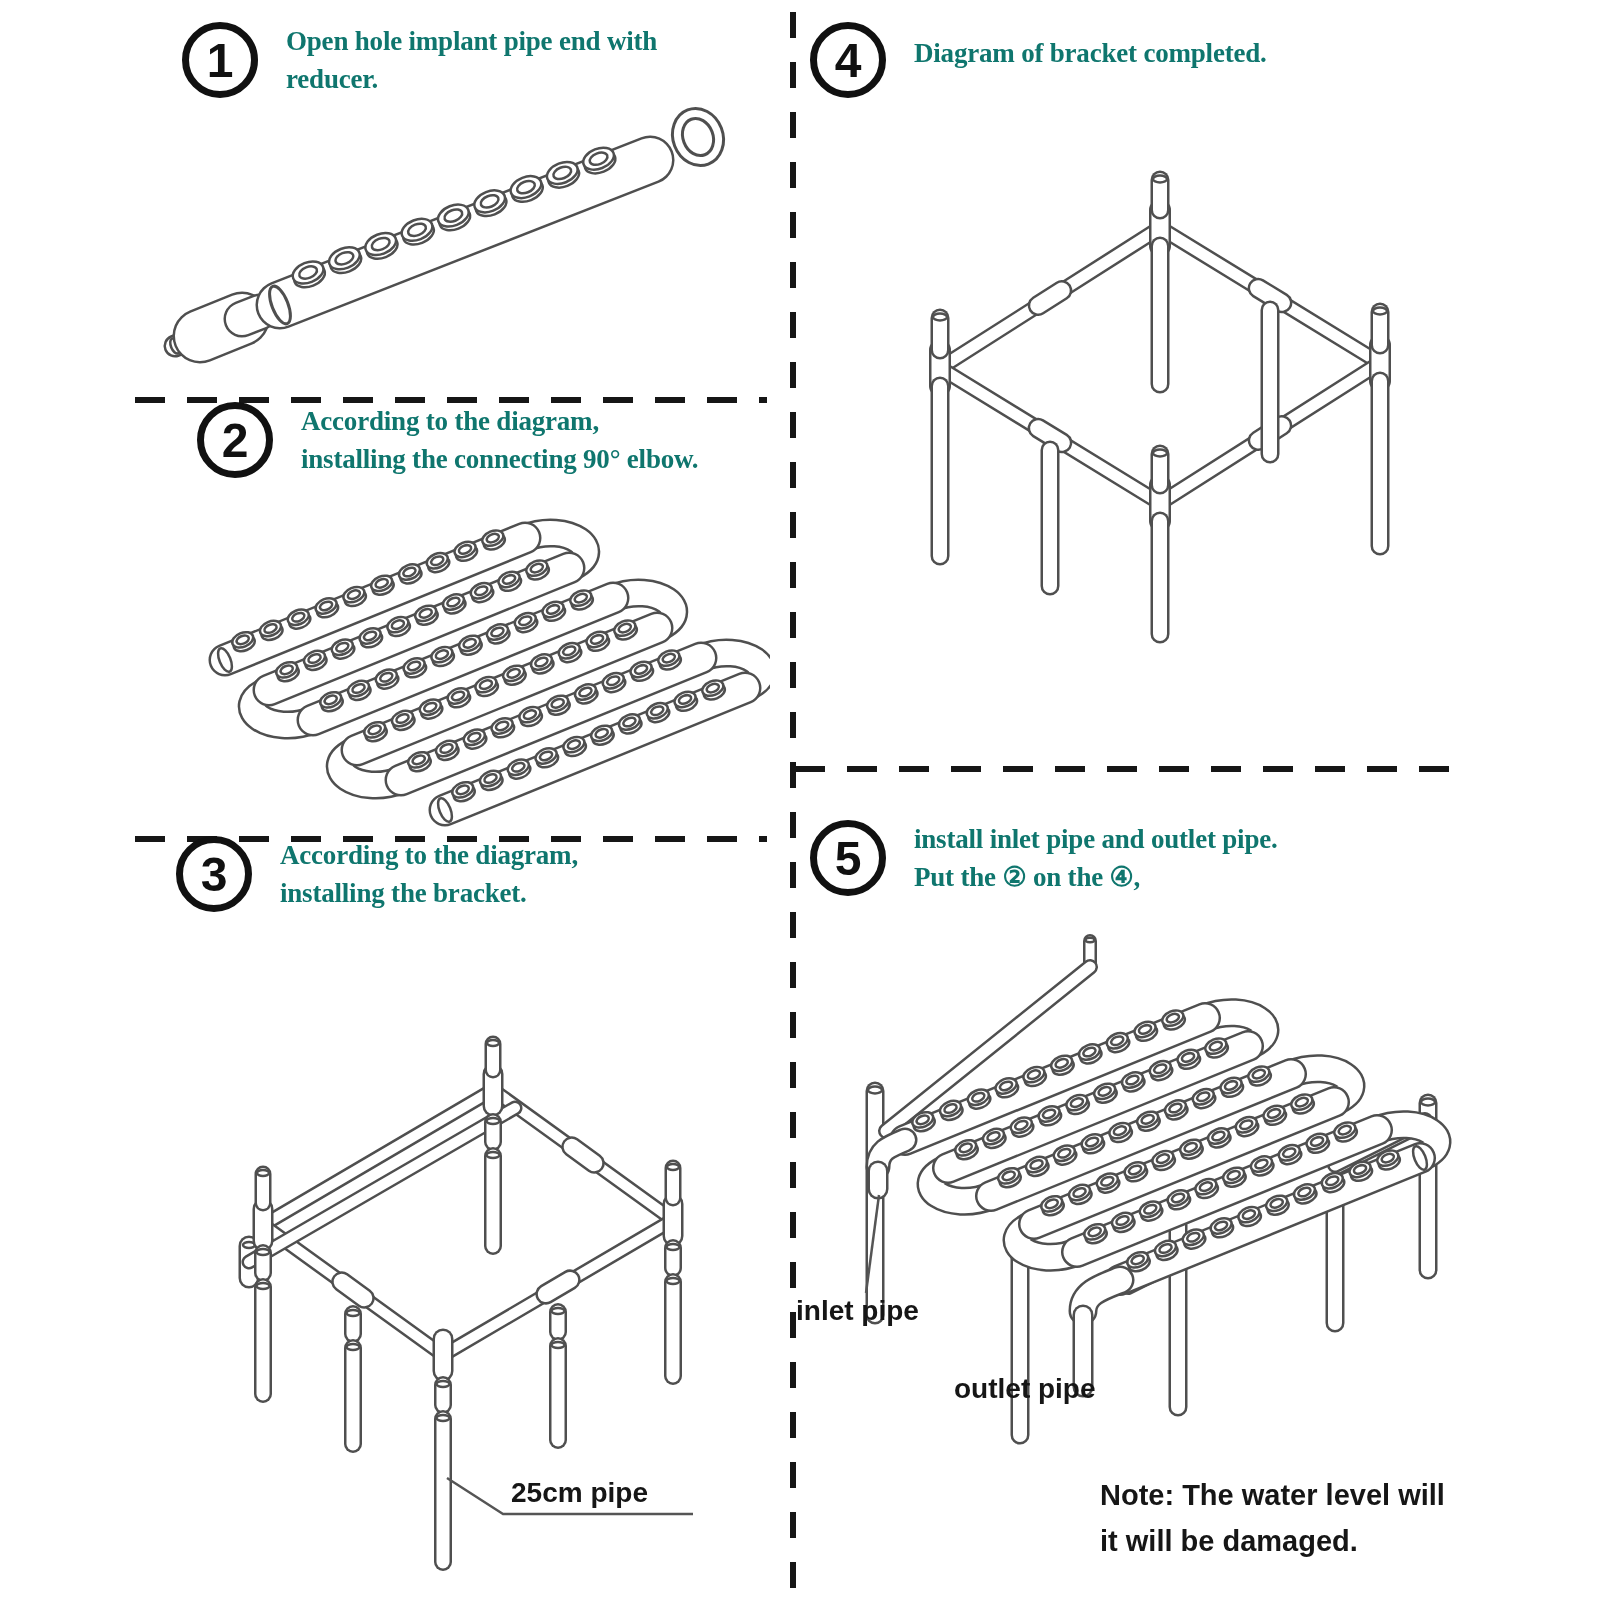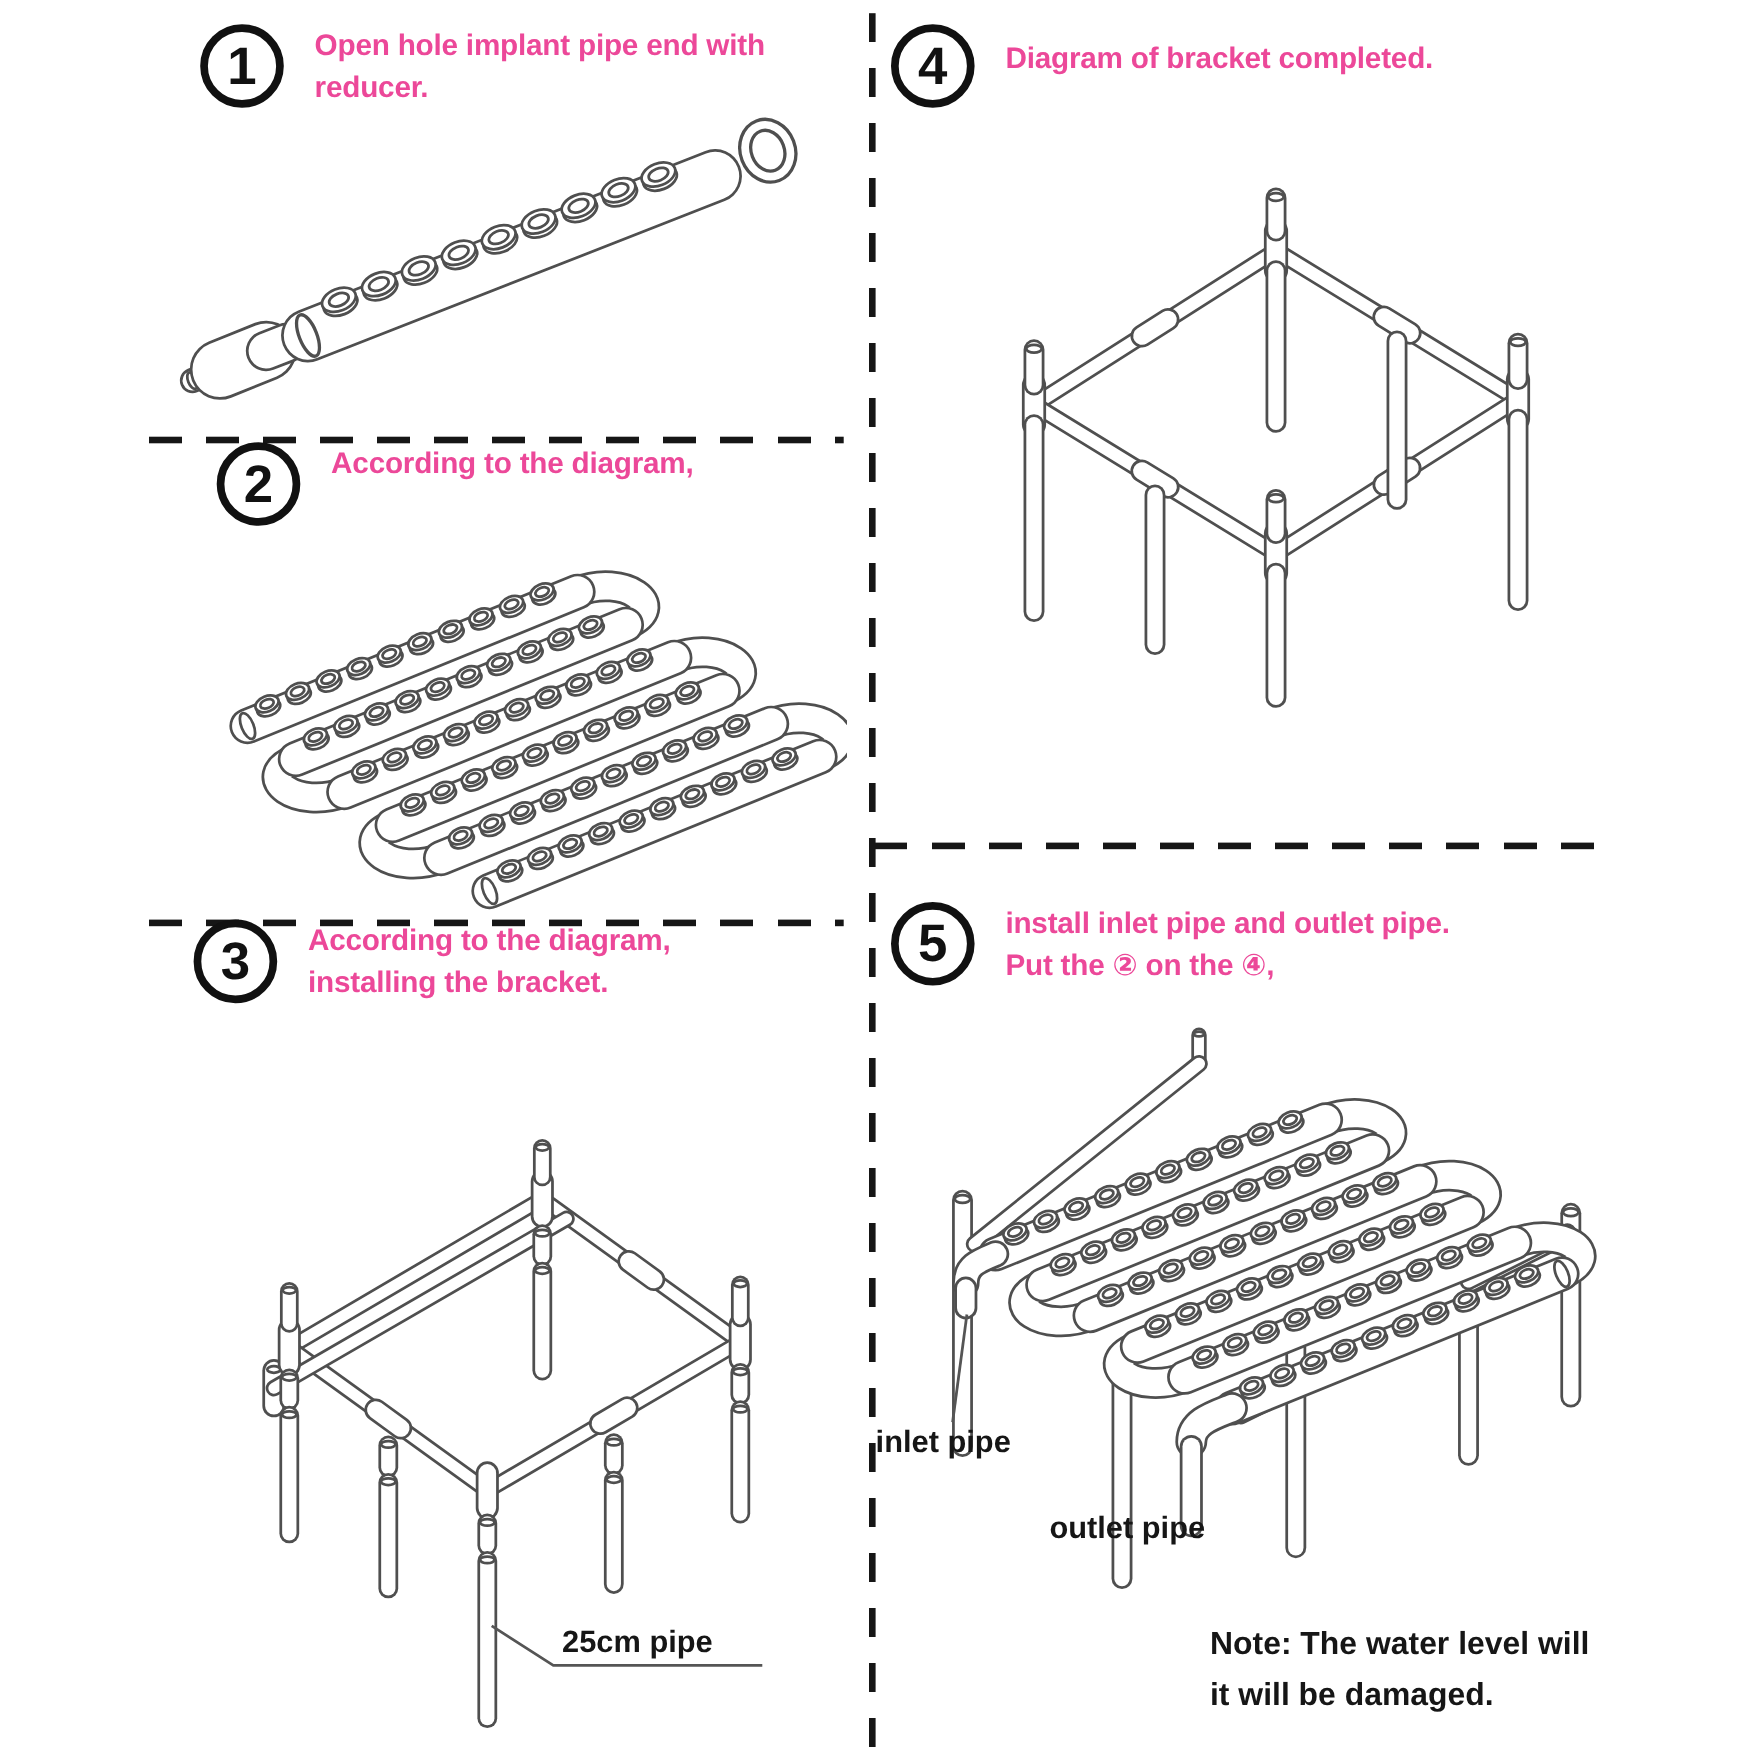--- a/index.html
+++ b/index.html
@@ -6,21 +6,21 @@
   .page{position:relative;width:1600px;height:1600px;background:#ffffff;overflow:hidden;
         font-family:"Liberation Sans","DejaVu Sans",sans-serif;color:#161616;}
   .hdash{position:absolute;height:6px;
          background:repeating-linear-gradient(90deg,#161616 0 30px,transparent 30px 52px);}
   .vdash{position:absolute;width:6px;
          background:repeating-linear-gradient(180deg,#161616 0 26px,transparent 26px 50px);}
   .step-head{position:absolute;display:flex;align-items:flex-start;}
   .step-circle{width:62px;height:62px;border:7px solid #111;border-radius:50%;
                display:flex;align-items:center;justify-content:center;
                font-size:48px;font-weight:800;color:#111;background:#fff;flex:0 0 auto;}
-  .step-text{font-size:27px;font-weight:700;line-height:38px;color:#ec4899;letter-spacing:-0.2px;}
+  .step-text{font-size:27px;font-weight:700;line-height:38px;color:#0f766e;letter-spacing:-0.2px;font-family:Liberation Serif, serif;}
   .gap{width:28px;flex:0 0 auto;}
   .note{position:absolute;font-size:29px;font-weight:700;line-height:46px;color:#161616;}
   .fig{position:absolute;}
   .svg-label{font:700 28px "Liberation Sans","DejaVu Sans",sans-serif;fill:#161616;}
 </style>
 </head>
 <body>
 
 <div class="page">
 
@@ -36,20 +36,21 @@
       <div>Open hole implant pipe end with</div>
       <div>reducer.</div>
     </div>
   </div>
 
   <div class="step-head" style="left:197px;top:402px;width:560px;">
     <div class="step-circle">2</div>
     <div class="gap"></div>
     <div class="step-text">
       <div>According to the diagram,</div>
+      <div>installing the connecting 90° elbow.</div>
     </div>
   </div>
 
   <div class="step-head" style="left:176px;top:836px;width:560px;">
     <div class="step-circle">3</div>
     <div class="gap"></div>
     <div class="step-text">
       <div>According to the diagram,</div>
       <div>installing the bracket.</div>
     </div>

